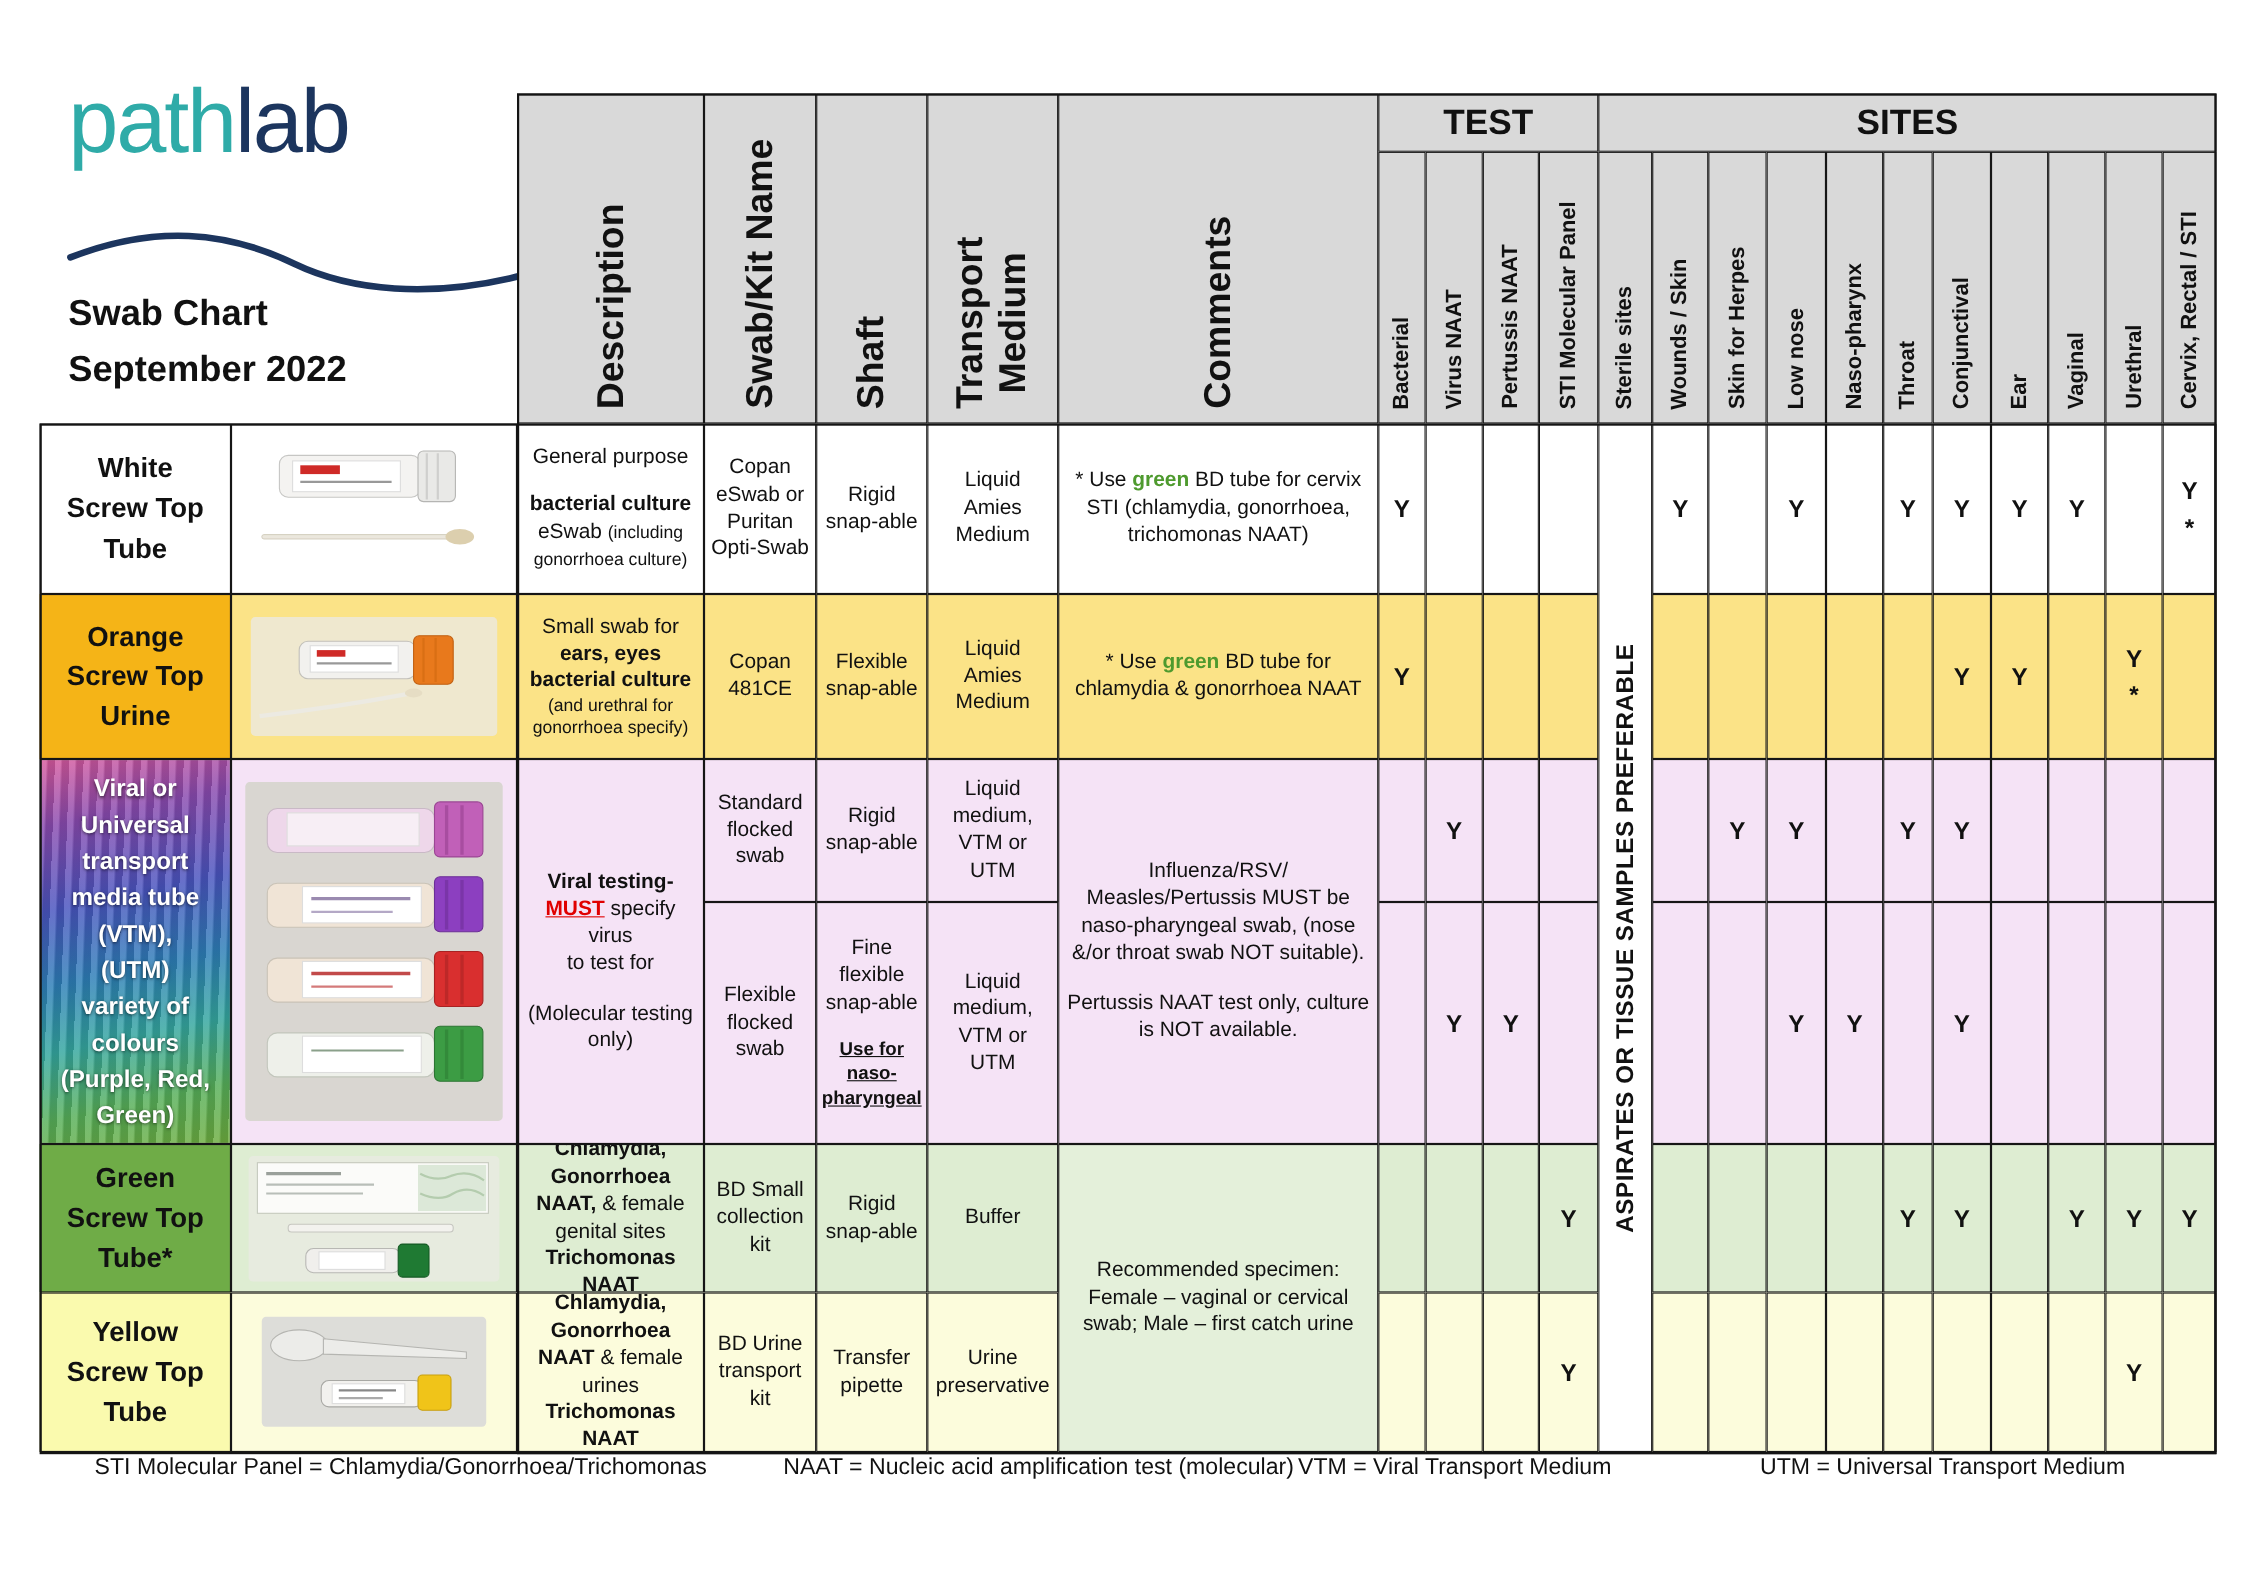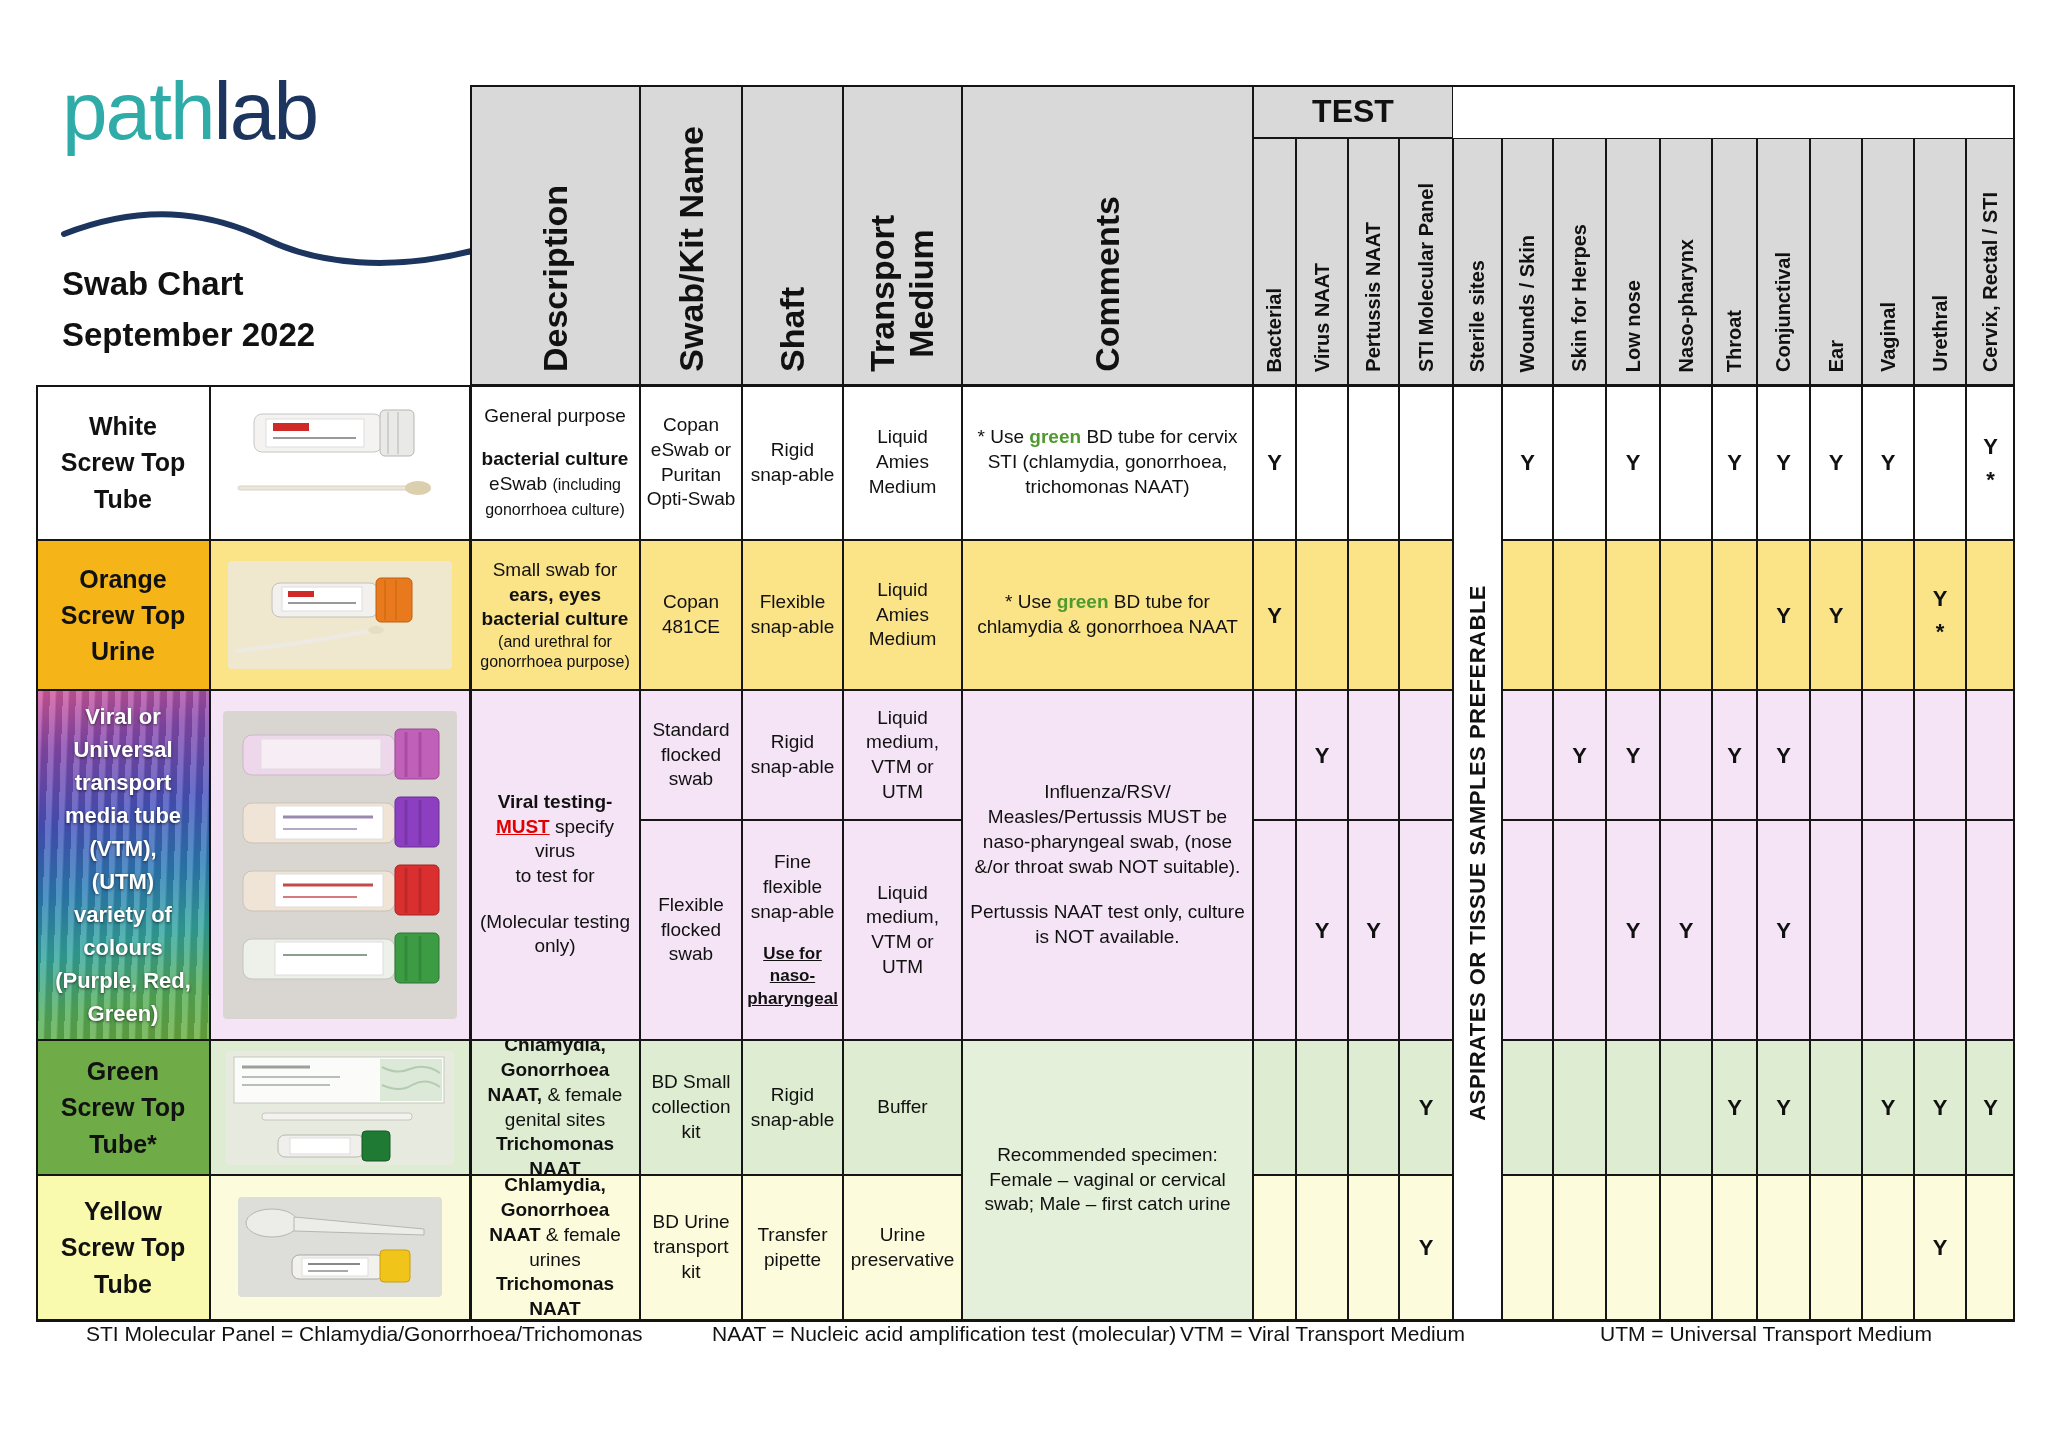--- a/index.html
+++ b/index.html
@@ -68,20 +68,21 @@
         <span class="vtext hbig">Shaft</span>
       </div>
     <div class="c hdr vwrap" style="grid-area:1/6/3/7">
         <span class="vtext hbig" style="white-space:pre-line;line-height:1.15">Transport
 Medium</span>
       </div>
     <div class="c hdr vwrap" style="grid-area:1/7/3/8">
         <span class="vtext hbig">Comments</span>
       </div>
     <div class="c hdr band" style="grid-area:1/8/2/12">TEST</div>
+    <div class="c hdr band" style="grid-area:1/12/2/23">SITES</div>
 
     <div class="c hdr vwrap" style="grid-area:2/8/3/9">
         <span class="vtext hsmall">Bacterial</span>
       </div>
     <div class="c hdr vwrap" style="grid-area:2/9/3/10">
         <span class="vtext hsmall">Virus NAAT</span>
       </div>
     <div class="c hdr vwrap" style="grid-area:2/10/3/11">
         <span class="vtext hsmall">Pertussis NAAT</span>
       </div>
@@ -181,21 +182,21 @@
         <line x1="68" y1="52" x2="136" y2="52" stroke="#999" stroke-width="2"></line>
         <rect x="156" y="27" rx="5" width="36" height="44" fill="#E8791C" stroke="#c05f10"></rect>
         <line x1="165" y1="29" x2="165" y2="69" stroke="#d96f14" stroke-width="2"></line>
         <line x1="176" y1="29" x2="176" y2="69" stroke="#d96f14" stroke-width="2"></line>
         <path d="M16,100 Q85,92 150,80" stroke="#eceae2" stroke-width="4" fill="none"></path>
         <ellipse cx="156" cy="79" rx="8" ry="4" fill="#e6ddc4"></ellipse>
       </svg>
     </div>
     <div class="c txt bgo" style="grid-area:4/3/5/4">
       <div><span>Small swab for </span><span class="b">ears, eyes bacterial culture</span></div>
-      <div class="small">(and urethral for gonorrhoea purpose)</div>
+      <div class="small">(and urethral for gonorrhoea specify)</div>
     </div>
     <div class="c txt bgo" style="grid-area:4/4/5/5">Copan 481CE</div>
     <div class="c txt bgo" style="grid-area:4/5/5/6">Flexible snap-able</div>
     <div class="c txt bgo" style="grid-area:4/6/5/7">Liquid Amies Medium</div>
     <div class="c txt bgo" style="grid-area:4/7/5/8">
       <div><span>* Use </span><span class="green-word">green</span><span> BD tube for chlamydia &amp; gonorrhoea NAAT</span></div>
     </div>
     <div class="c m bgo" style="grid-area:4/8/5/9">Y</div>
     <div class="c m bgo" style="grid-area:4/9/5/10"></div>
     <div class="c m bgo" style="grid-area:4/10/5/11"></div>

